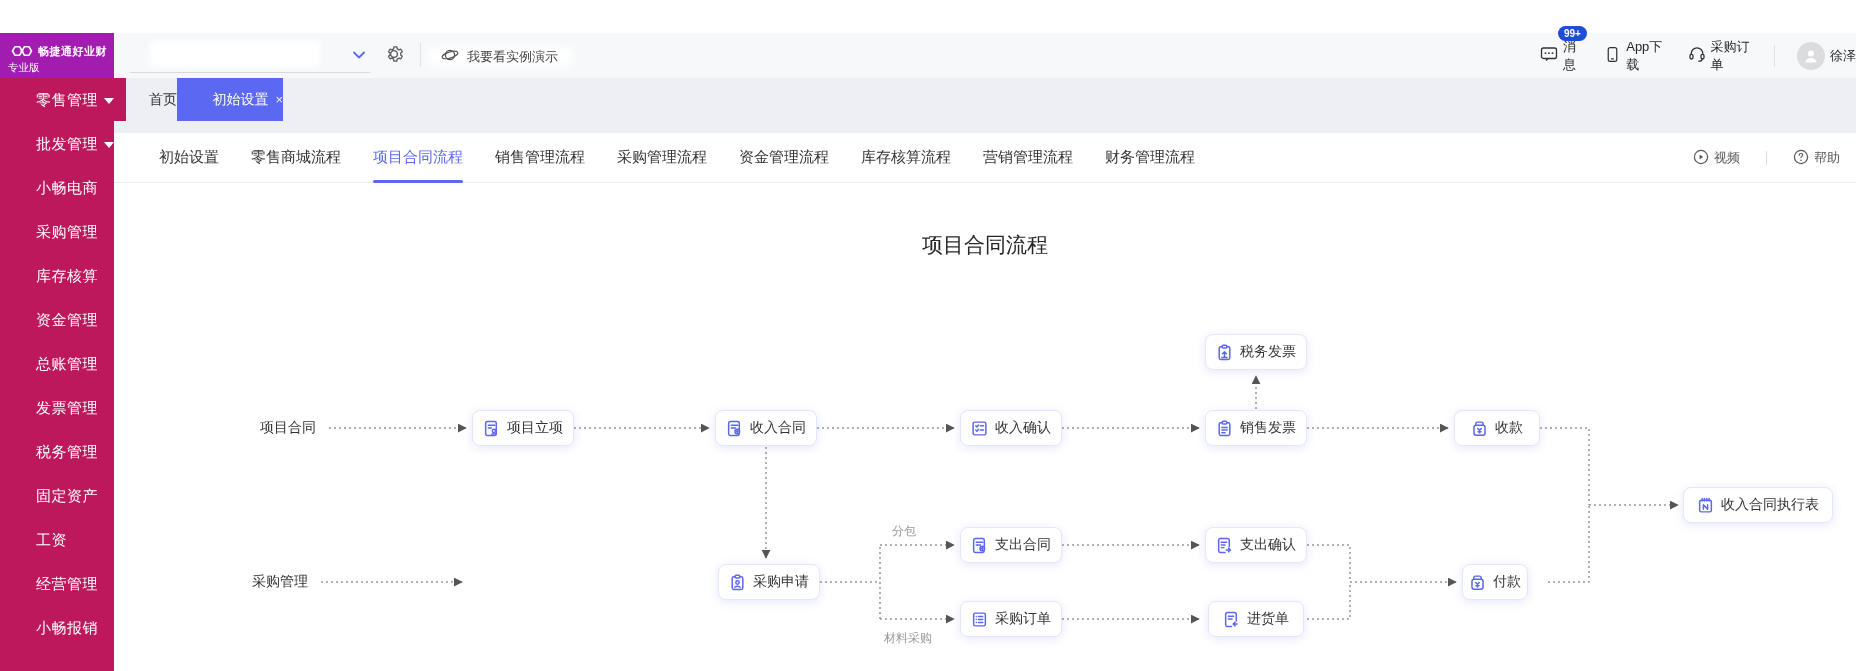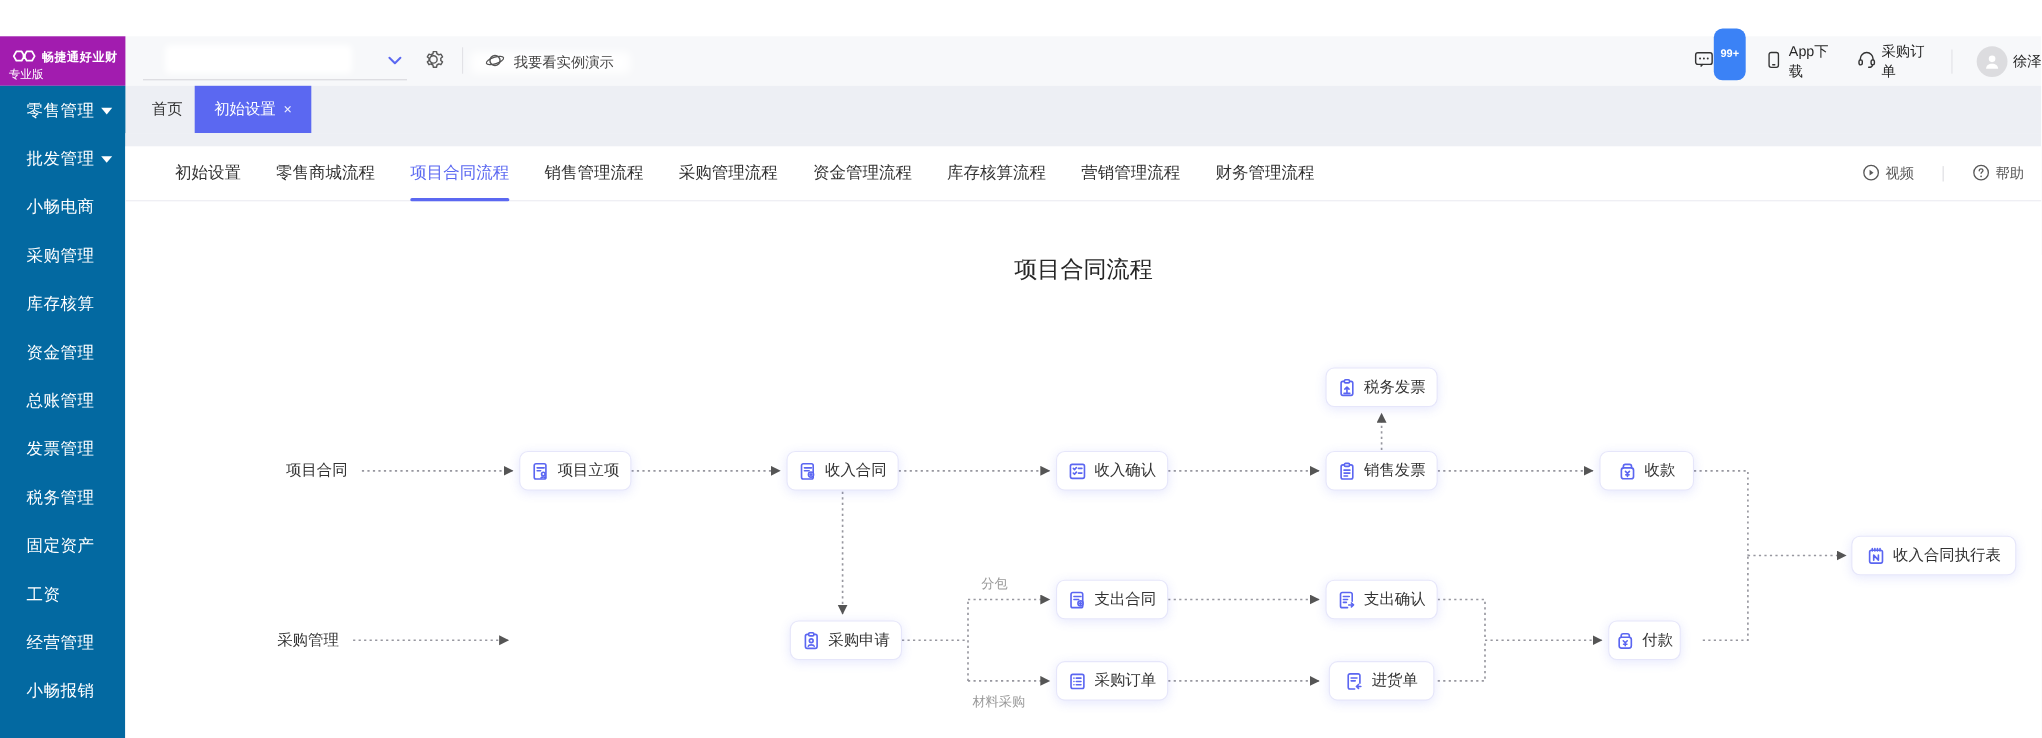--- a/index.html
+++ b/index.html
@@ -17,35 +17,35 @@
   .logo-edition{position:absolute;left:8px;top:28px;font-size:10.5px;}
   .blur1{position:absolute;left:150px;top:8px;width:170px;height:26px;background:#fff;border-radius:4px;filter:blur(3px);}
   .blur2{position:absolute;left:428px;top:14px;width:145px;height:20px;background:rgba(255,255,255,.92);border-radius:4px;filter:blur(4px);}
   .search-underline{position:absolute;left:130px;top:39px;width:240px;height:1px;background:#d8d8dd;}
   .hd-chevron{position:absolute;left:350px;top:13px;}
   .hd-gear{position:absolute;left:384px;top:11px;}
   .hd-div1{position:absolute;left:420px;top:10px;width:1px;height:24px;background:#e2e2e6;}
   .hd-demo{position:absolute;left:440px;top:12px;display:flex;align-items:center;gap:7px;font-size:13px;color:#444;cursor:pointer;}
   .hd-right{position:absolute;left:1540px;top:0;height:45px;display:flex;align-items:center;gap:22px;font-size:13px;color:#262626;}
   .hd-item{display:flex;align-items:center;gap:5px;cursor:pointer;position:relative;}
-  .badge{position:absolute;left:18px;top:-12px;background:#3b82f6;color:#fff;font-size:10px;line-height:15px;
-         padding:16px 6px;border-radius:8px;font-weight:bold;}
+  .badge{position:absolute;left:18px;top:-12px;background:#1d4ed8;color:#fff;font-size:10px;line-height:15px;
+         padding:0 6px;border-radius:8px;font-weight:bold;}
   .hd-div2{width:1px;height:22px;background:#e2e2e6;}
   .avatar{width:28px;height:28px;border-radius:50%;background:#dcdcdf;display:flex;align-items:center;justify-content:center;}
   .hd-user{white-space:nowrap;}
 
   
   .tabrow{position:absolute;left:114px;top:78px;right:0;height:43px;background:#edeff4;display:flex;align-items:flex-end;padding-left:13px;box-sizing:border-box;}
-  .tab{height:43px;display:flex;align-items:center;justify-content:center;font-size:14px;color:#333;cursor:pointer;}
+  .tab{height:43px;display:flex;align-items:center;justify-content:flex-end;font-size:14px;color:#333;cursor:pointer;}
   .tab.plain{width:50px;}
   .tab.active{width:106px;background:#5b68f1;color:#fff;gap:7px;}
   .tab-x{font-size:13px;opacity:.9;}
 
   
-  .sidebar{position:absolute;left:0;top:78px;width:114px;bottom:0;background:#0369a1;}
+  .sidebar{position:absolute;left:0;top:78px;width:114px;bottom:0;background:#be185d;padding-left:12px;}
   .side-item{height:44px;display:flex;align-items:center;padding-left:24px;color:#fff;font-size:15px;font-weight:500;
              letter-spacing:.5px;cursor:pointer;gap:6px;}
   .caret{width:0;height:0;border-left:5px solid transparent;border-right:5px solid transparent;border-top:6px solid #fff;margin-top:2px;}
 
   
   .content{position:absolute;left:114px;top:121px;right:0;bottom:0;background:#edeff4;}
   .card{position:absolute;left:0;top:12px;right:0;bottom:0;background:#fff;}
   .subnav{position:relative;height:50px;border-bottom:1px solid #ebecf2;display:flex;align-items:center;padding-left:45px;gap:32px;box-sizing:border-box;}
   .subnav-item{font-size:15px;color:#333;cursor:pointer;position:relative;height:50px;display:flex;align-items:center;white-space:nowrap;}
   .subnav-item.active{color:#5b68f1;}

